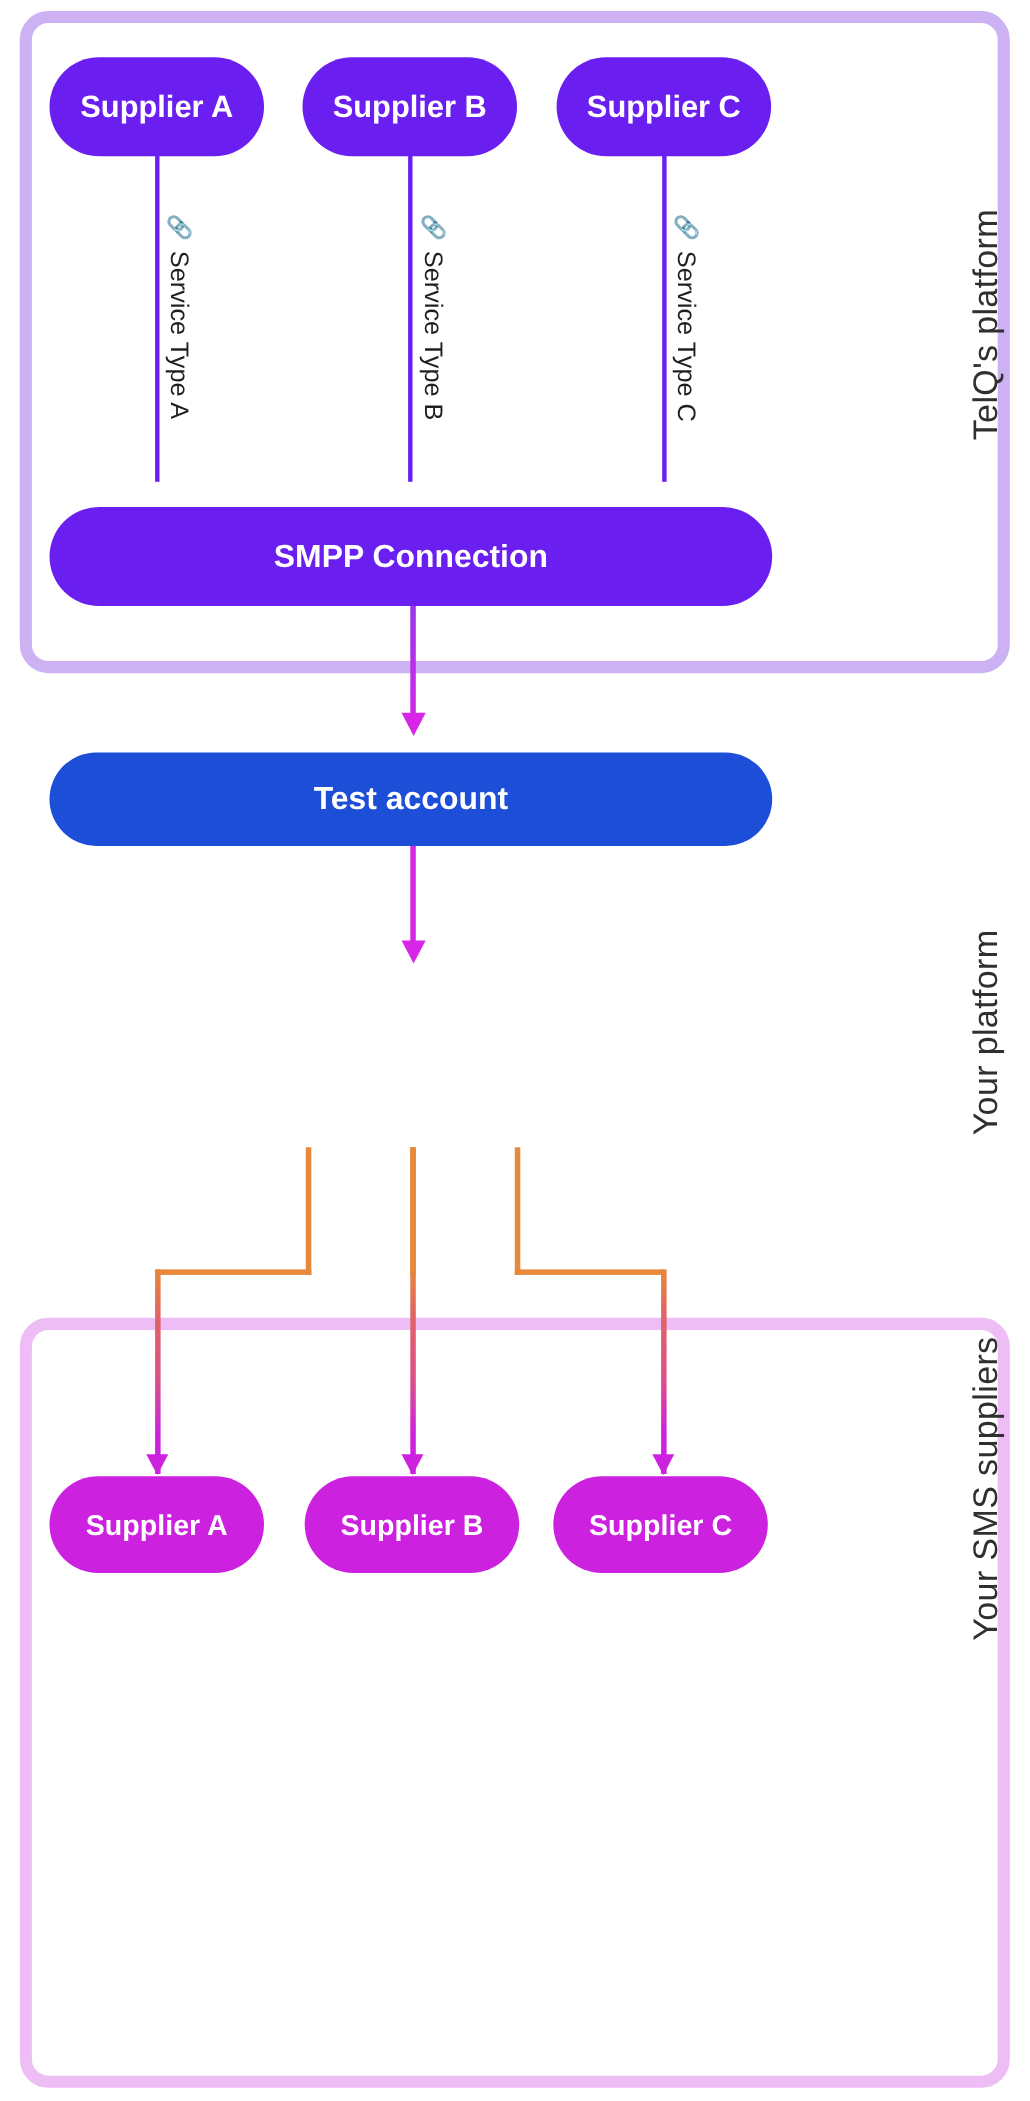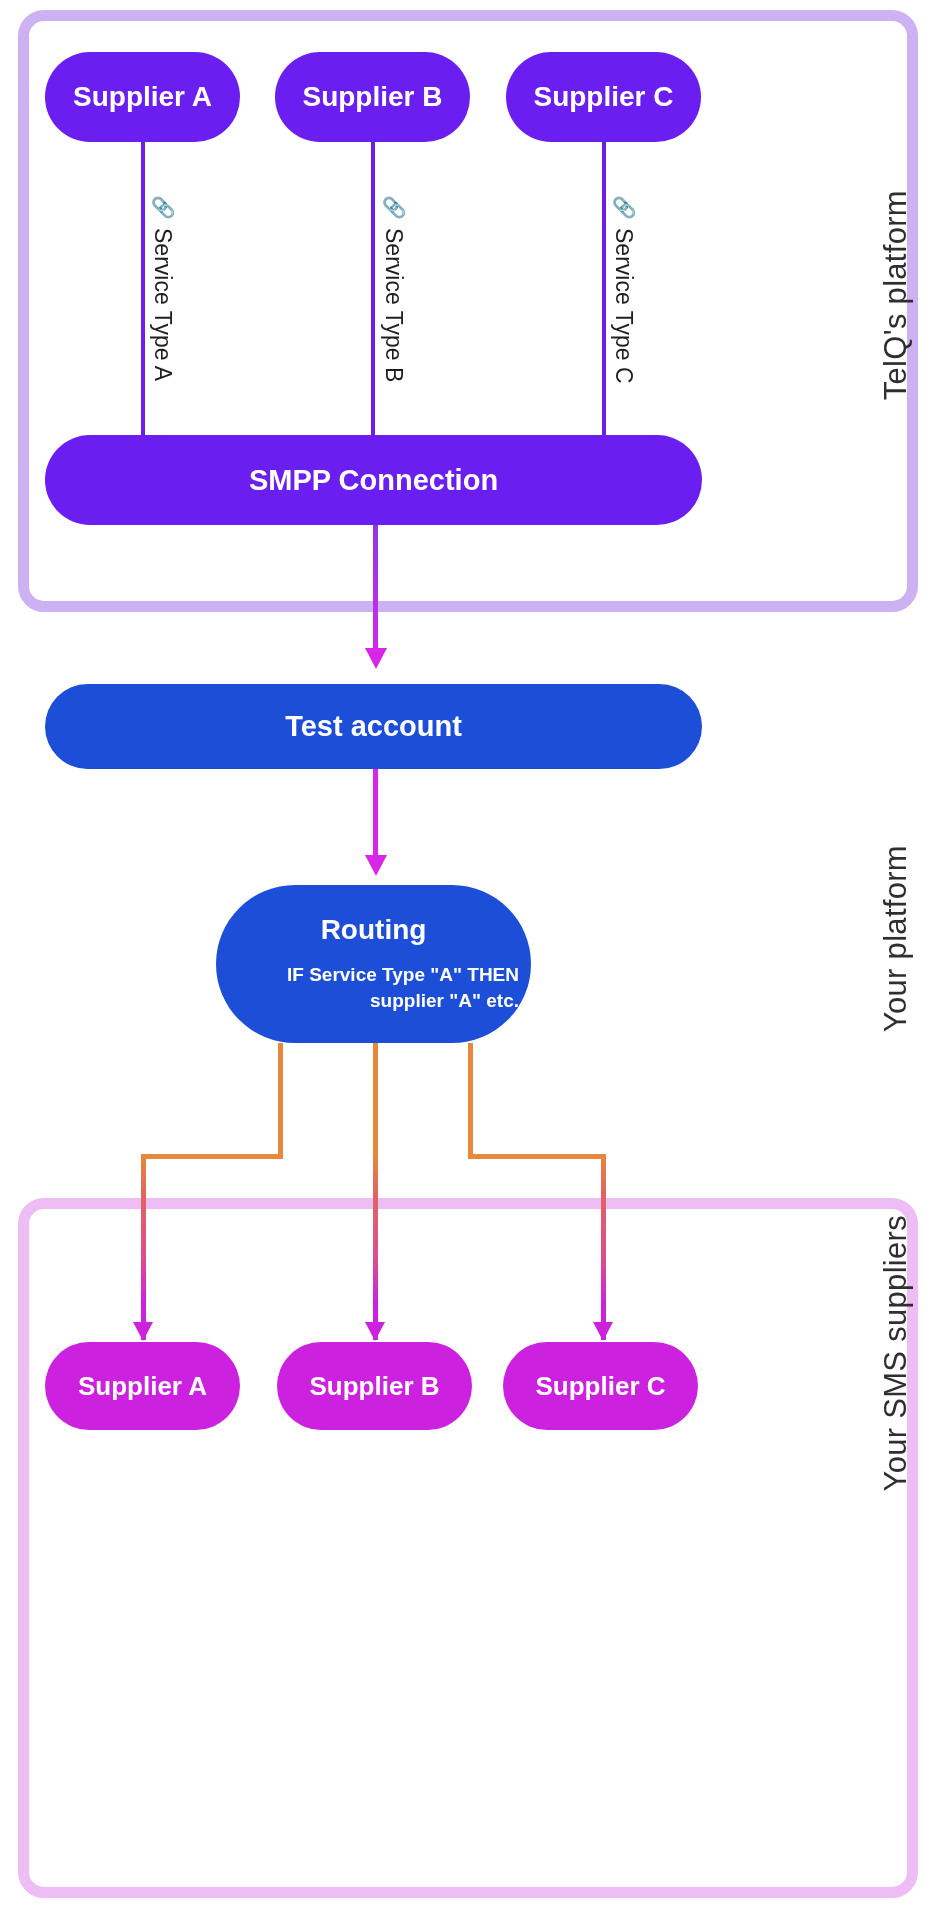--- a/index.html
+++ b/index.html
@@ -50,36 +50,36 @@
 
   
   .pill {
     position: absolute;
     display: flex;
     align-items: center;
     justify-content: center;
     border-radius: 999px;
     color: #ffffff;
     font-weight: bold;
-    text-align: right;
+    text-align: left;
     z-index: 6;
   }
   .pill-purple { background: #6a1ff0; }
   .pill-magenta { background: #cc22e0; }
   .pill-orange { background: #1d4ed8; }
 
   
   .supplier-top { width: 195px; height: 90px; top: 52px; font-size: 28px; }
   #sup-top-0 { left: 45px; }
   #sup-top-1 { left: 275px; }
   #sup-top-2 { left: 506px; }
 
   
   #smpp-bar {
-    left: 45px; top: 435px; width: 657px; height: 90px; font-size: 29px;
+    left: 45px; top: 461px; width: 657px; height: 90px; font-size: 29px;
   }
 
   
   #test-account {
     left: 45px; top: 684px; width: 657px; height: 85px; font-size: 29px;
   }
 
   
   #routing {
     left: 216px; top: 885px; width: 315px; height: 158px;
@@ -231,24 +231,20 @@
   <div id="smpp-bar" class="pill pill-purple">SMPP Connection</div>
 
   <div id="arrow-smpp"></div>
   <div id="arrow-smpp-head"></div>
 
   <div id="test-account" class="pill pill-orange">Test account</div>
 
   <div id="arrow-ta"></div>
   <div id="arrow-ta-head"></div>
 
-  <div id="routing" class="pill pill-orange">
-    <div class="routing-title">Routing</div>
-    <div class="routing-sub">IF Service Type "A" THEN supplier "A" etc.</div>
-  </div>
 
   <div id="rd0" class="r-down"></div>
   <div id="rd1" class="r-down"></div>
   <div id="rd2" class="r-down"></div>
 
   <div id="bus-left" class="bus"></div>
   <div id="bus-right" class="bus"></div>
 
   <div id="drop1-ext"></div>
 

